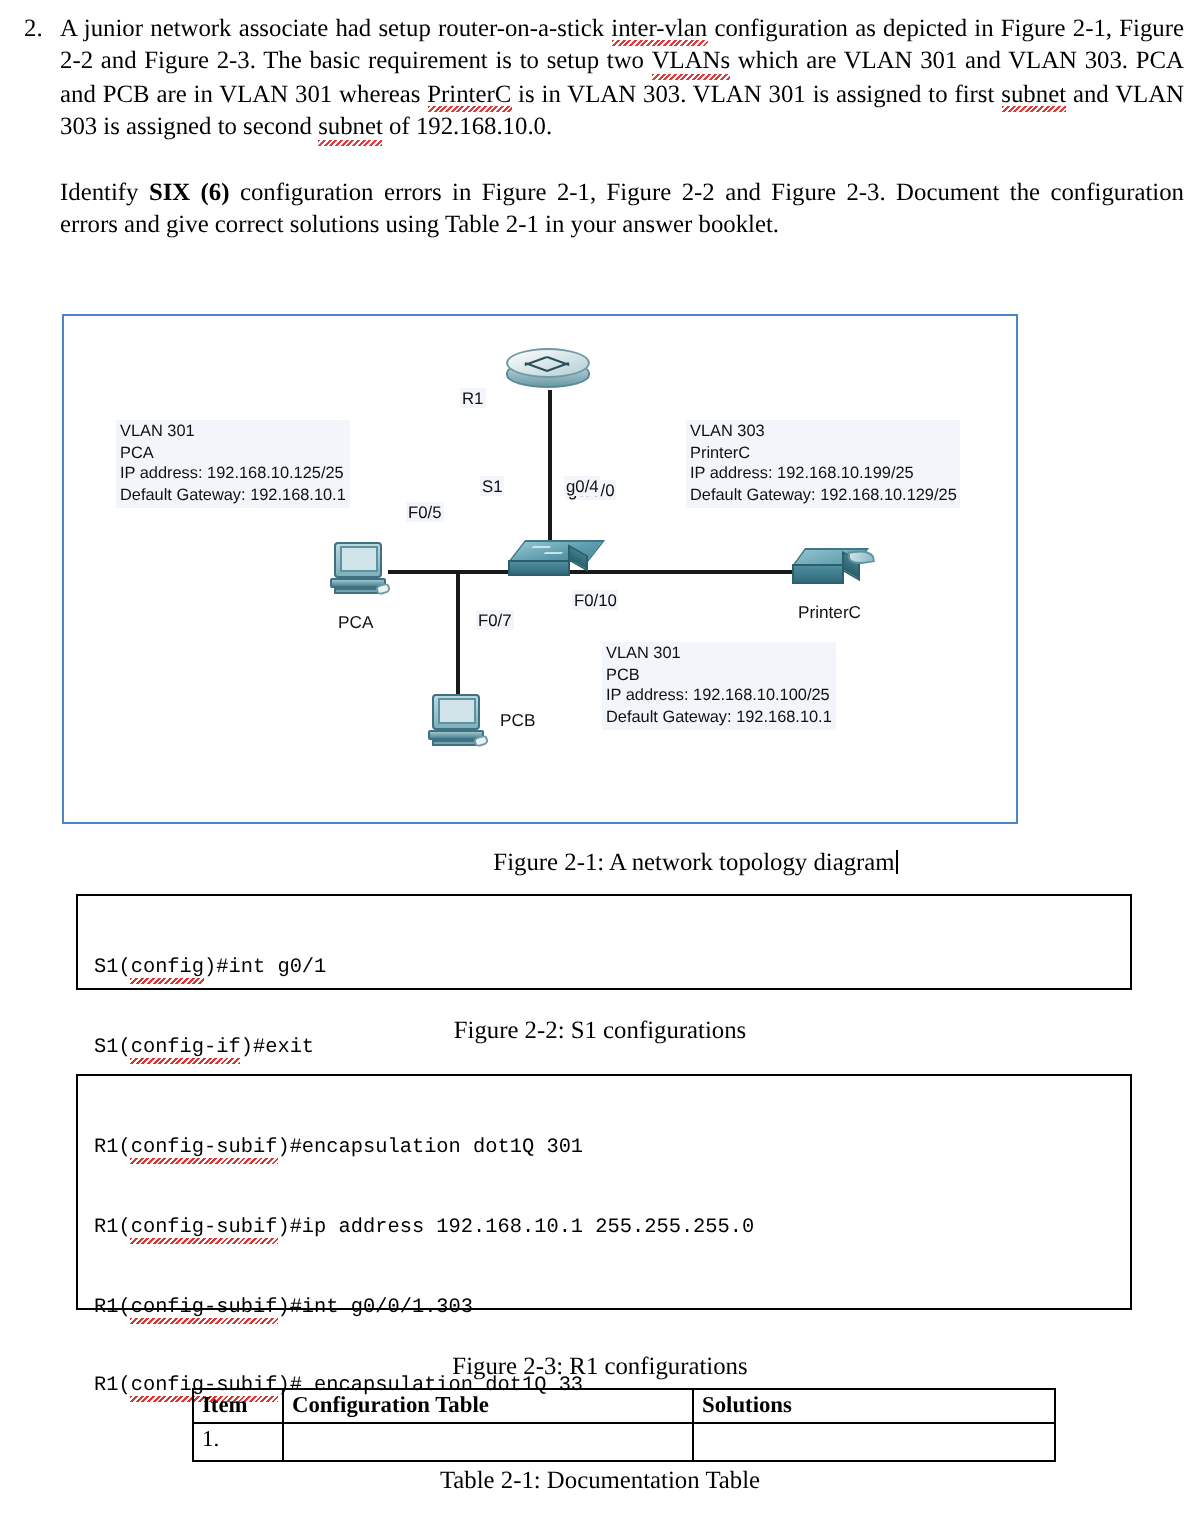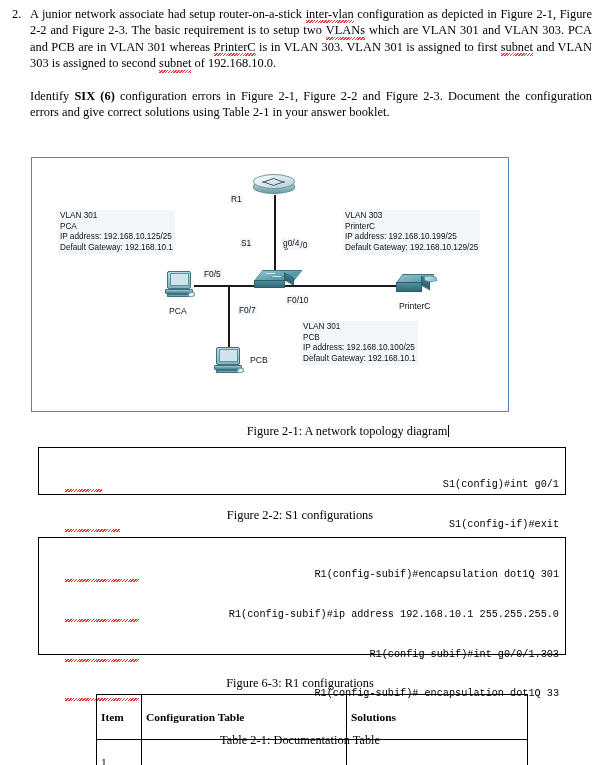--- a/index.html
+++ b/index.html
@@ -308,34 +308,34 @@
     border: 1px solid #000;
     background: #fff;
     box-sizing: border-box;
     font-family: "Liberation Mono", monospace;
     font-size: 10.2px;
     line-height: 13.2px;
     padding: 4px 6px 5px 8px;
     white-space: pre;
     color: #000;
   }
-  .codebox .ln { white-space: pre; position: relative; text-align: right; }
+  .codebox .ln { white-space: pre; position: relative; }
 
   
   .doctable {
     position: absolute;
     left: 96px;
     top: 694px;
     border-collapse: collapse;
     font-family: "Liberation Serif", serif;
     font-size: 11.4px;
   }
   .doctable th, .doctable td {
     border: 1px solid #000;
-    padding: 16px 4px;
+    padding: 2px 4px;
     text-align: left;
     vertical-align: top;
   }
   .doctable th { font-weight: bold; }
   .col-item   { width: 36px; }
   .col-errors { width: 196px; }
   .col-sol    { width: 172px; margin-left: 36px; }
   .doctable td { height: 14px; }
 </style>
 </head>
@@ -373,21 +373,21 @@
 
     <div class="switchdev" style="left:222px; top:112px;">
       <div class="topf"></div>
       <div class="front"></div>
       <div class="side"></div>
       <div class="dash" style="left:12px; top:3px; width:9px; transform:skewX(-38deg);"></div>
       <div class="dash" style="left:18px; top:6px; width:9px; transform:skewX(-38deg);"></div>
     </div>
     <div class="lbl" style="left:208px; top:80px;">S1</div>
     <div class="lbl" style="left:250px; top:80px;">g0/4</div>
-    <div class="lbl" style="left:171px; top:93px;margin-top:18px;">F0/5</div>
+    <div class="lbl" style="left:171px; top:93px;">F0/5</div>
     <div class="lbl" style="left:206px; top:147px;">F0/7</div>
     <div class="lbl" style="left:254px; top:137px;">F0/10</div>
 
     <div class="pc" style="left:133px; top:113px;">
       <div class="mon"></div>
         <div class="scr"></div>
       <div class="base"></div>
         <div class="foot"></div>
         <div class="mouse"></div>
     </div>
@@ -444,21 +444,21 @@
 
 <div class="codebox" style="left:38px; top:537px; width:528px; height:118px;">
   <div class="ln">R1(config-subif)#encapsulation dot1Q 301<span style="position: absolute; left: 18.36px; top: 11px; width: 73.44px; height: 3px; background-image: repeating-linear-gradient(135deg, rgb(224, 48, 48) 0px, rgb(224, 48, 48) 1px, transparent 1px, transparent 2px);"></span></div>
   <div class="ln">R1(config-subif)#ip address 192.168.10.1 255.255.255.0<span style="position: absolute; left: 18.36px; top: 11px; width: 73.44px; height: 3px; background-image: repeating-linear-gradient(135deg, rgb(224, 48, 48) 0px, rgb(224, 48, 48) 1px, transparent 1px, transparent 2px);"></span></div>
   <div class="ln">R1(config-subif)#int g0/0/1.303<span style="position: absolute; left: 18.36px; top: 11px; width: 73.44px; height: 3px; background-image: repeating-linear-gradient(135deg, rgb(224, 48, 48) 0px, rgb(224, 48, 48) 1px, transparent 1px, transparent 2px);"></span></div>
   <div class="ln">R1(config-subif)# encapsulation dot1Q 33<span style="position: absolute; left: 18.36px; top: 11px; width: 73.44px; height: 3px; background-image: repeating-linear-gradient(135deg, rgb(224, 48, 48) 0px, rgb(224, 48, 48) 1px, transparent 1px, transparent 2px);"></span></div>
   
   
   
 </div>
-<div class="caption" style="left:0; top:676px;">Figure 6-3: R1 configurations</div>
+<div class="caption" style="left:0; top:676px;">Figure 2-3: R1 configurations</div>
 
 <table class="doctable">
   <thead>
     <tr>
       <th class="col-item">Item</th>
       <th class="col-errors">Configuration Table</th>
       <th class="col-sol">Solutions</th>
     </tr>
   </thead>
   <tbody>

